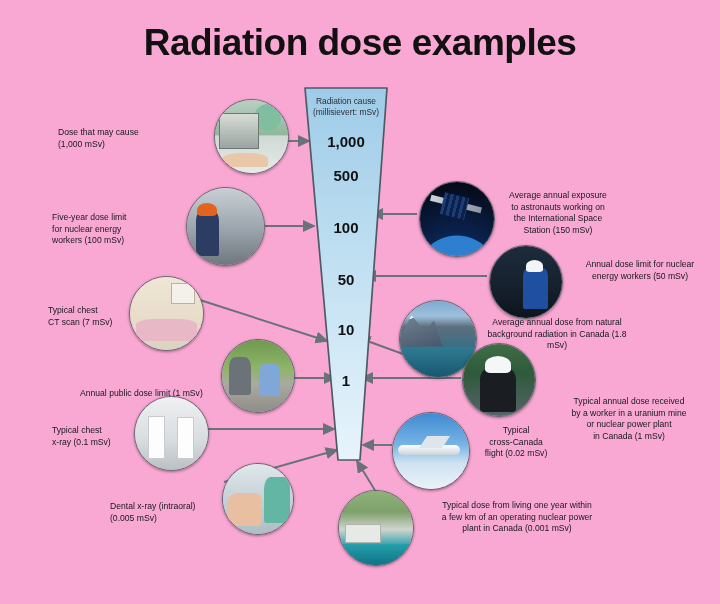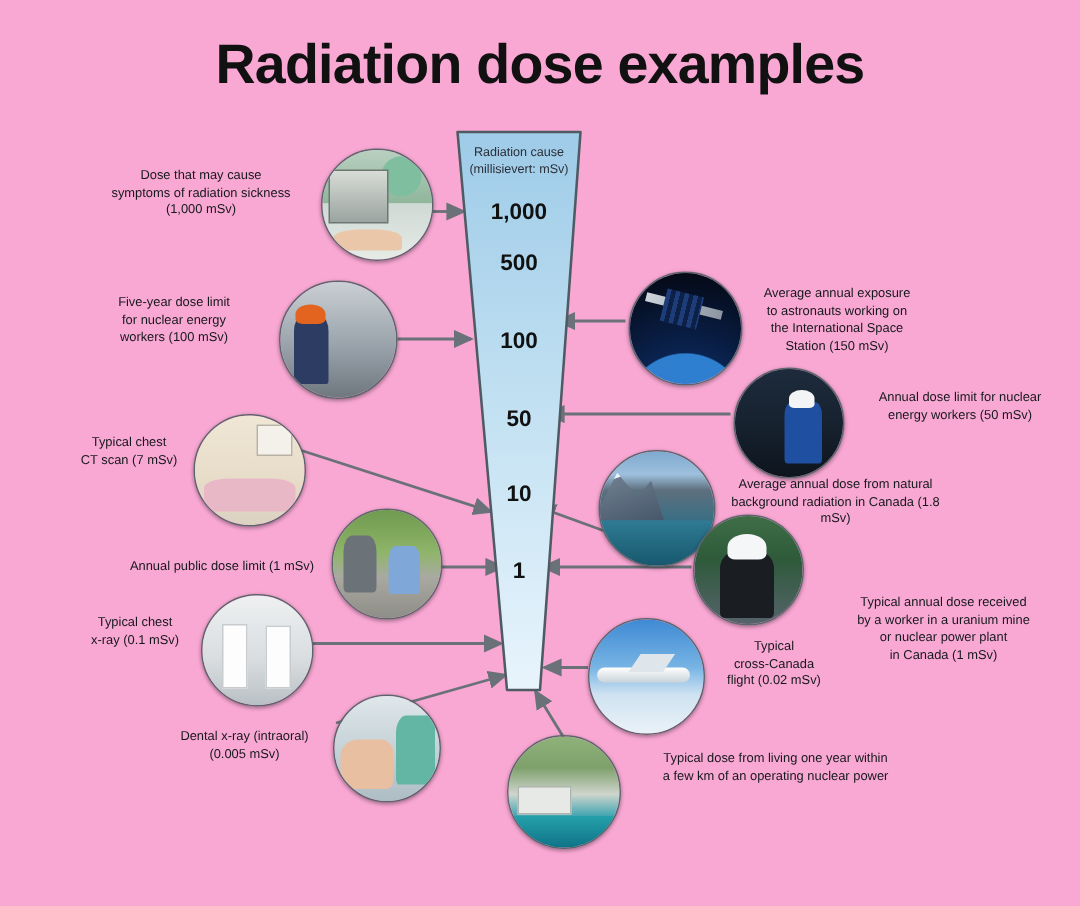--- a/index.html
+++ b/index.html
@@ -20,21 +20,21 @@
   
   #links{position:absolute;left:0;top:0;width:720px;height:604px;}
 
   
   .photo{position:absolute;border-radius:50%;overflow:hidden;
     border:1.6px solid #5d646c;box-shadow:0 1px 3px rgba(0,0,0,.40);}
   .photo .scene{position:absolute;left:0;top:0;right:0;bottom:0;}
 
   
   .cap{position:absolute;font-size:8.6px;line-height:1.34;color:#15181c;}
-  .cap.r{text-align:center;}
+  .cap.r{text-align:left;margin-top:16px;}
   .cap.l{text-align:center;}
 
   
   .sc-hospital{background:
      radial-gradient(circle at 72% 24%,#7fbfa0 0 17%,transparent 18%),
      linear-gradient(180deg,#b9cfc0 0%,#8fb79c 48%,#cfd9d4 49%,#e6ebe6 100%);}
   .sc-hospital:before{content:"";position:absolute;left:6%;top:18%;width:52%;height:46%;
      background:linear-gradient(180deg,#d8dcd6,#9aa4a0);border:1px solid #6d7670;}
   .sc-hospital:after{content:"";position:absolute;left:10%;top:72%;width:62%;height:20%;
      border-radius:40% 40% 10% 10%;background:#e9c7a8;}
@@ -161,21 +161,20 @@
       <div class="scale-num" style="top: 321px;">10</div>
       <div class="scale-num" style="top: 372px;">1</div>
     </div>
 
   <div id="items-layer">
       <div class="photo" style="left: 214px; top: 99px; width: 73px; height: 73px;">
         <div class="scene sc-hospital"></div>
       </div>
       <div class="cap r" style="left: 58px; top: 111px; width: 152px;">
         <div>Dose that may cause</div>
-        <div>symptoms of radiation sickness</div>
         <div>(1,000 mSv)</div>
       </div>
       <div class="photo" style="left: 186px; top: 187px; width: 77px; height: 77px;">
         <div class="scene sc-worker"></div>
       </div>
       <div class="cap r" style="left: 52px; top: 196px; width: 128px;">
         <div>Five-year dose limit</div>
         <div>for nuclear energy</div>
         <div>workers (100 mSv)</div>
       </div>
@@ -245,16 +244,17 @@
         <div>Typical</div>
         <div>cross-Canada</div>
         <div>flight (0.02 mSv)</div>
       </div>
       <div class="photo" style="left: 338px; top: 490px; width: 74px; height: 74px;">
         <div class="scene sc-plant"></div>
       </div>
       <div class="cap l" style="left: 425px; top: 500px; width: 184px;">
         <div>Typical dose from living one year within</div>
         <div>a few km of an operating nuclear power</div>
+        <div>plant in Canada (0.001 mSv)</div>
       </div>
     </div>
 
 </div>
 
 </body></html>

